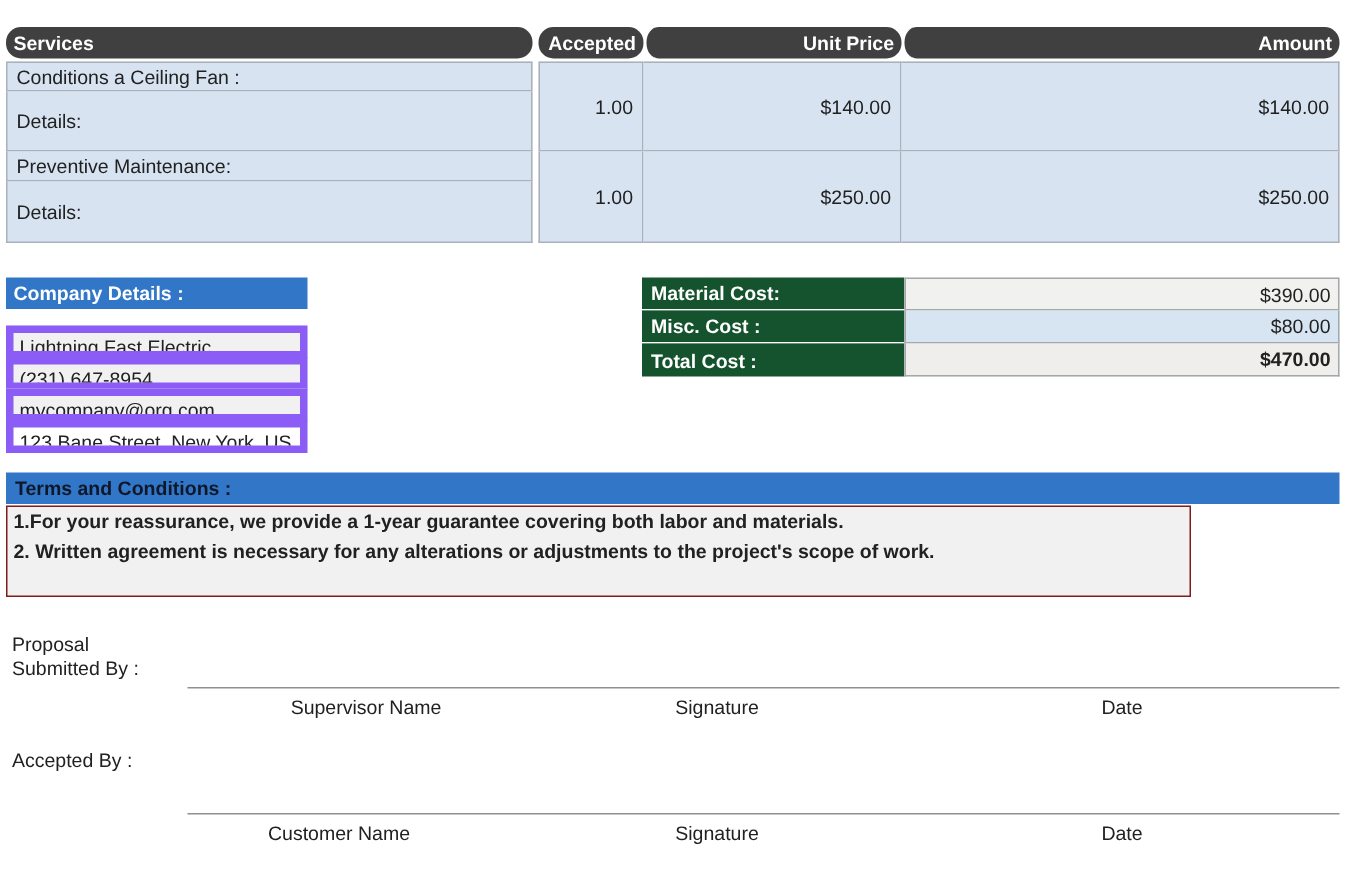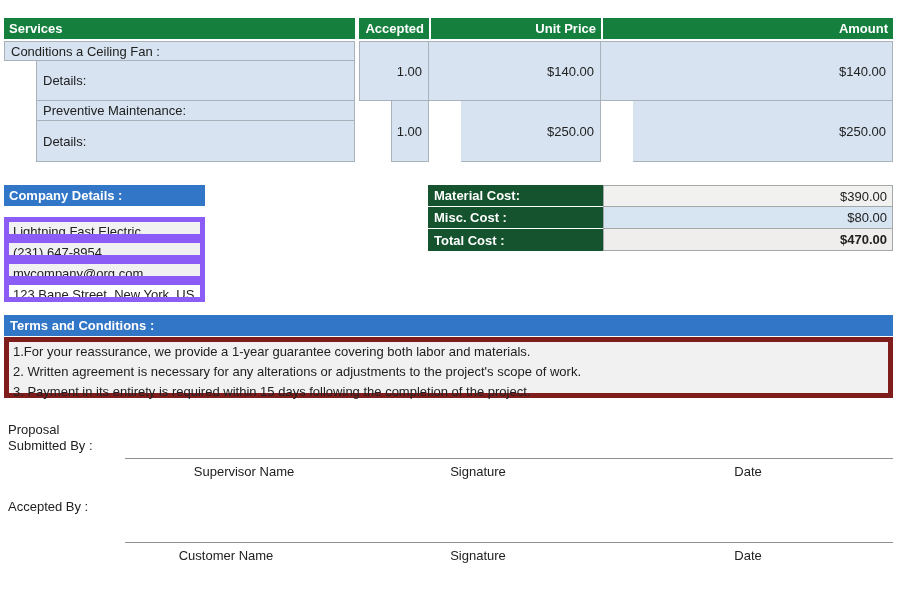--- a/index.html
+++ b/index.html
@@ -10,35 +10,36 @@
   }
 
   
   .svc {
     position:absolute; left:4px; top:18px;
     display:grid;
     grid-template-columns:351px 4px 70px 172px 292px;
     grid-template-rows:21px 2px 20px 40px 20px 41px;
   }
   .hcell {
-    background:#15803d; color:#ffffff; font-weight:700;
+    background:#404040; color:#ffffff; font-weight:700;
     display:flex; align-items:center; padding:0 5px; box-sizing:border-box;
     grid-row:1;
+    border-radius:10px;
   }
   .h-svc  { grid-column:1; }
   .h-qty  { grid-column:3; justify-content:flex-end; }
   .h-prc  { grid-column:4; justify-content:flex-end; border-left:2px solid #ffffff; }
   .h-amt  { grid-column:5; justify-content:flex-end; border-left:2px solid #ffffff; }
 
   .c {
     background:#D7E3F1; border:1px solid #A9B2BB; box-sizing:border-box;
     display:flex; align-items:center; padding:0 6px;
   }
   .num { justify-content:flex-end; }
-  .nt  { border-top:none;margin-left:32px; }
+  .nt  { border-top:none; }
   .nl  { border-left:none; }
   .s-n1 { grid-column:1; grid-row:3; }
   .s-d1 { grid-column:1; grid-row:4; }
   .s-n2 { grid-column:1; grid-row:5; }
   .s-d2 { grid-column:1; grid-row:6; }
   .q-1  { grid-column:3; grid-row:3 / span 2; }
   .q-2  { grid-column:3; grid-row:5 / span 2; }
   .p-1  { grid-column:4; grid-row:3 / span 2; }
   .p-2  { grid-column:4; grid-row:5 / span 2; }
   .a-1  { grid-column:5; grid-row:3 / span 2; }
@@ -72,26 +73,26 @@
     display:flex; align-items:center; justify-content:flex-end; padding:0 5px;
     border:1px solid #A3A8A8; box-sizing:border-box;
   }
   .cost-v.r1 { background:#F1F1EF; }
   .cost-v.r2 { background:#D7E4F2; border-top:none; }
   .cost-v.r3 { background:#EFEEEC; border-top:none; font-weight:700; }
 
   
   .terms-h {
     position:absolute; left:4px; top:315px; width:889px; height:21px;
-    background:#3277C7; color:#ffffff; font-weight:700; line-height:21px;
+    background:#3277C7; color:#0f172a; font-weight:700; line-height:21px;
     padding:0 6px; box-sizing:border-box;
   }
   .terms-b {
-    position:absolute; left:4px; top:337px; width:889px; height:61px;
-    background:#F1F1F1; border:5px solid #7f1d1d; box-sizing:border-box; padding:0 4px;
+    position:absolute; left:4px; top:337px; width:790px; height:61px;
+    background:#F1F1F1; border:1px solid #7f1d1d; box-sizing:border-box; padding:0 4px;font-weight:bold;
   }
   .terms-b .tline { line-height:20px; }
 
   
   .sig-label { position:absolute; line-height:16px; }
   .lbl-prop { left:8px; top:422px; }
   .lbl-acc  { left:8px; top:499px; }
   .sig-line { position:absolute; left:125px; width:768px; height:1px; background:#8F8F8F; }
   .line-1 { top:458px; }
   .line-2 { top:542px; }
@@ -145,21 +146,20 @@
     <div class="cost-l">Misc. Cost :</div>
     <div class="cost-v r2">$80.00</div>
     <div class="cost-l lastrow">Total Cost :</div>
     <div class="cost-v r3">$470.00</div>
   </div>
 
   <div class="terms-h">Terms and Conditions :</div>
   <div class="terms-b">
     <div class="tline">1.For your reassurance, we provide a 1-year guarantee covering both labor and materials.</div>
     <div class="tline">2. Written agreement is necessary for any alterations or adjustments to the project's scope of work.</div>
-    <div class="tline">3. Payment in its entirety is required within 15 days following the completion of the project.</div>
   </div>
 
   <div class="sig-label lbl-prop">
     <div>Proposal</div>
     <div>Submitted By :</div>
   </div>
   <div class="sig-line line-1"></div>
   <div class="sig-field f-r1 f-name1">Supervisor Name</div>
   <div class="sig-field f-r1 f-sig1">Signature</div>
   <div class="sig-field f-r1 f-date1">Date</div>

